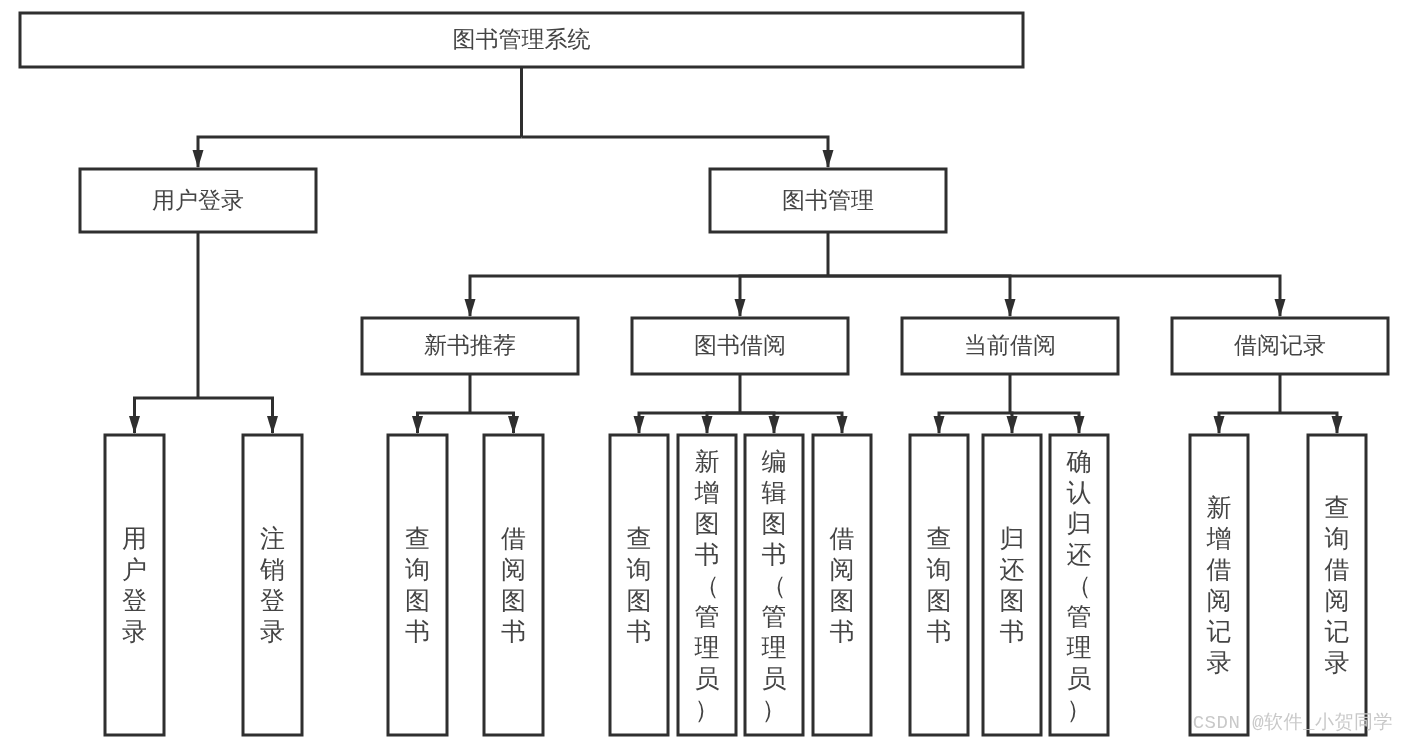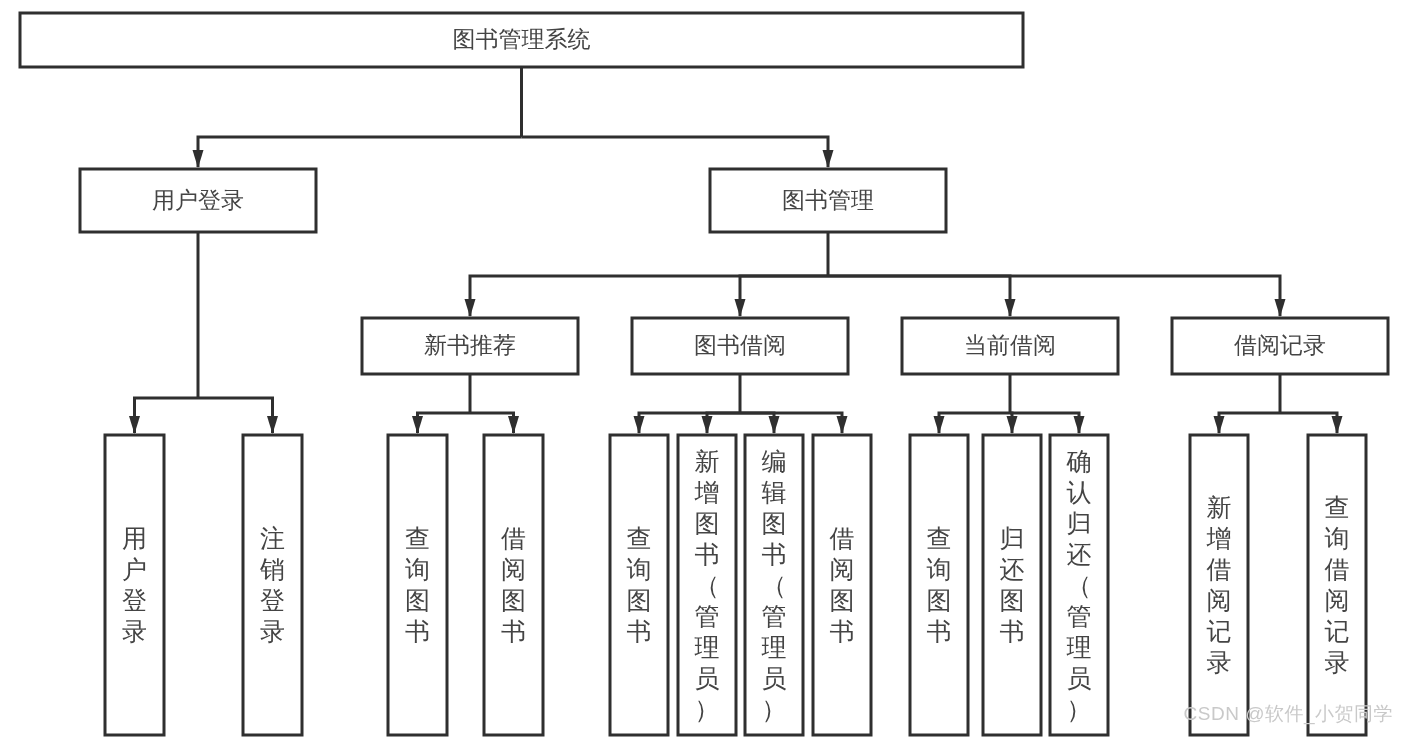--- a/index.html
+++ b/index.html
@@ -49,22 +49,22 @@
     stroke-width: 3;
     fill: none;
   }
   .arrow-head {
     fill: #2f2f2f;
     stroke: none;
   }
   .watermark-text {
     position: absolute;
     right: 12px;
-    bottom: 20px;
-    font-family: Liberation Sans, sans-serif;
+    bottom: 12px;
+    font-family: Liberation Mono, monospace;
     font-size: 19px;
     color: #c9c9c9;
     white-space: nowrap;
     letter-spacing: 0.5px;
     user-select: none;
   }
 </style>
 </head>
 <body>
 

